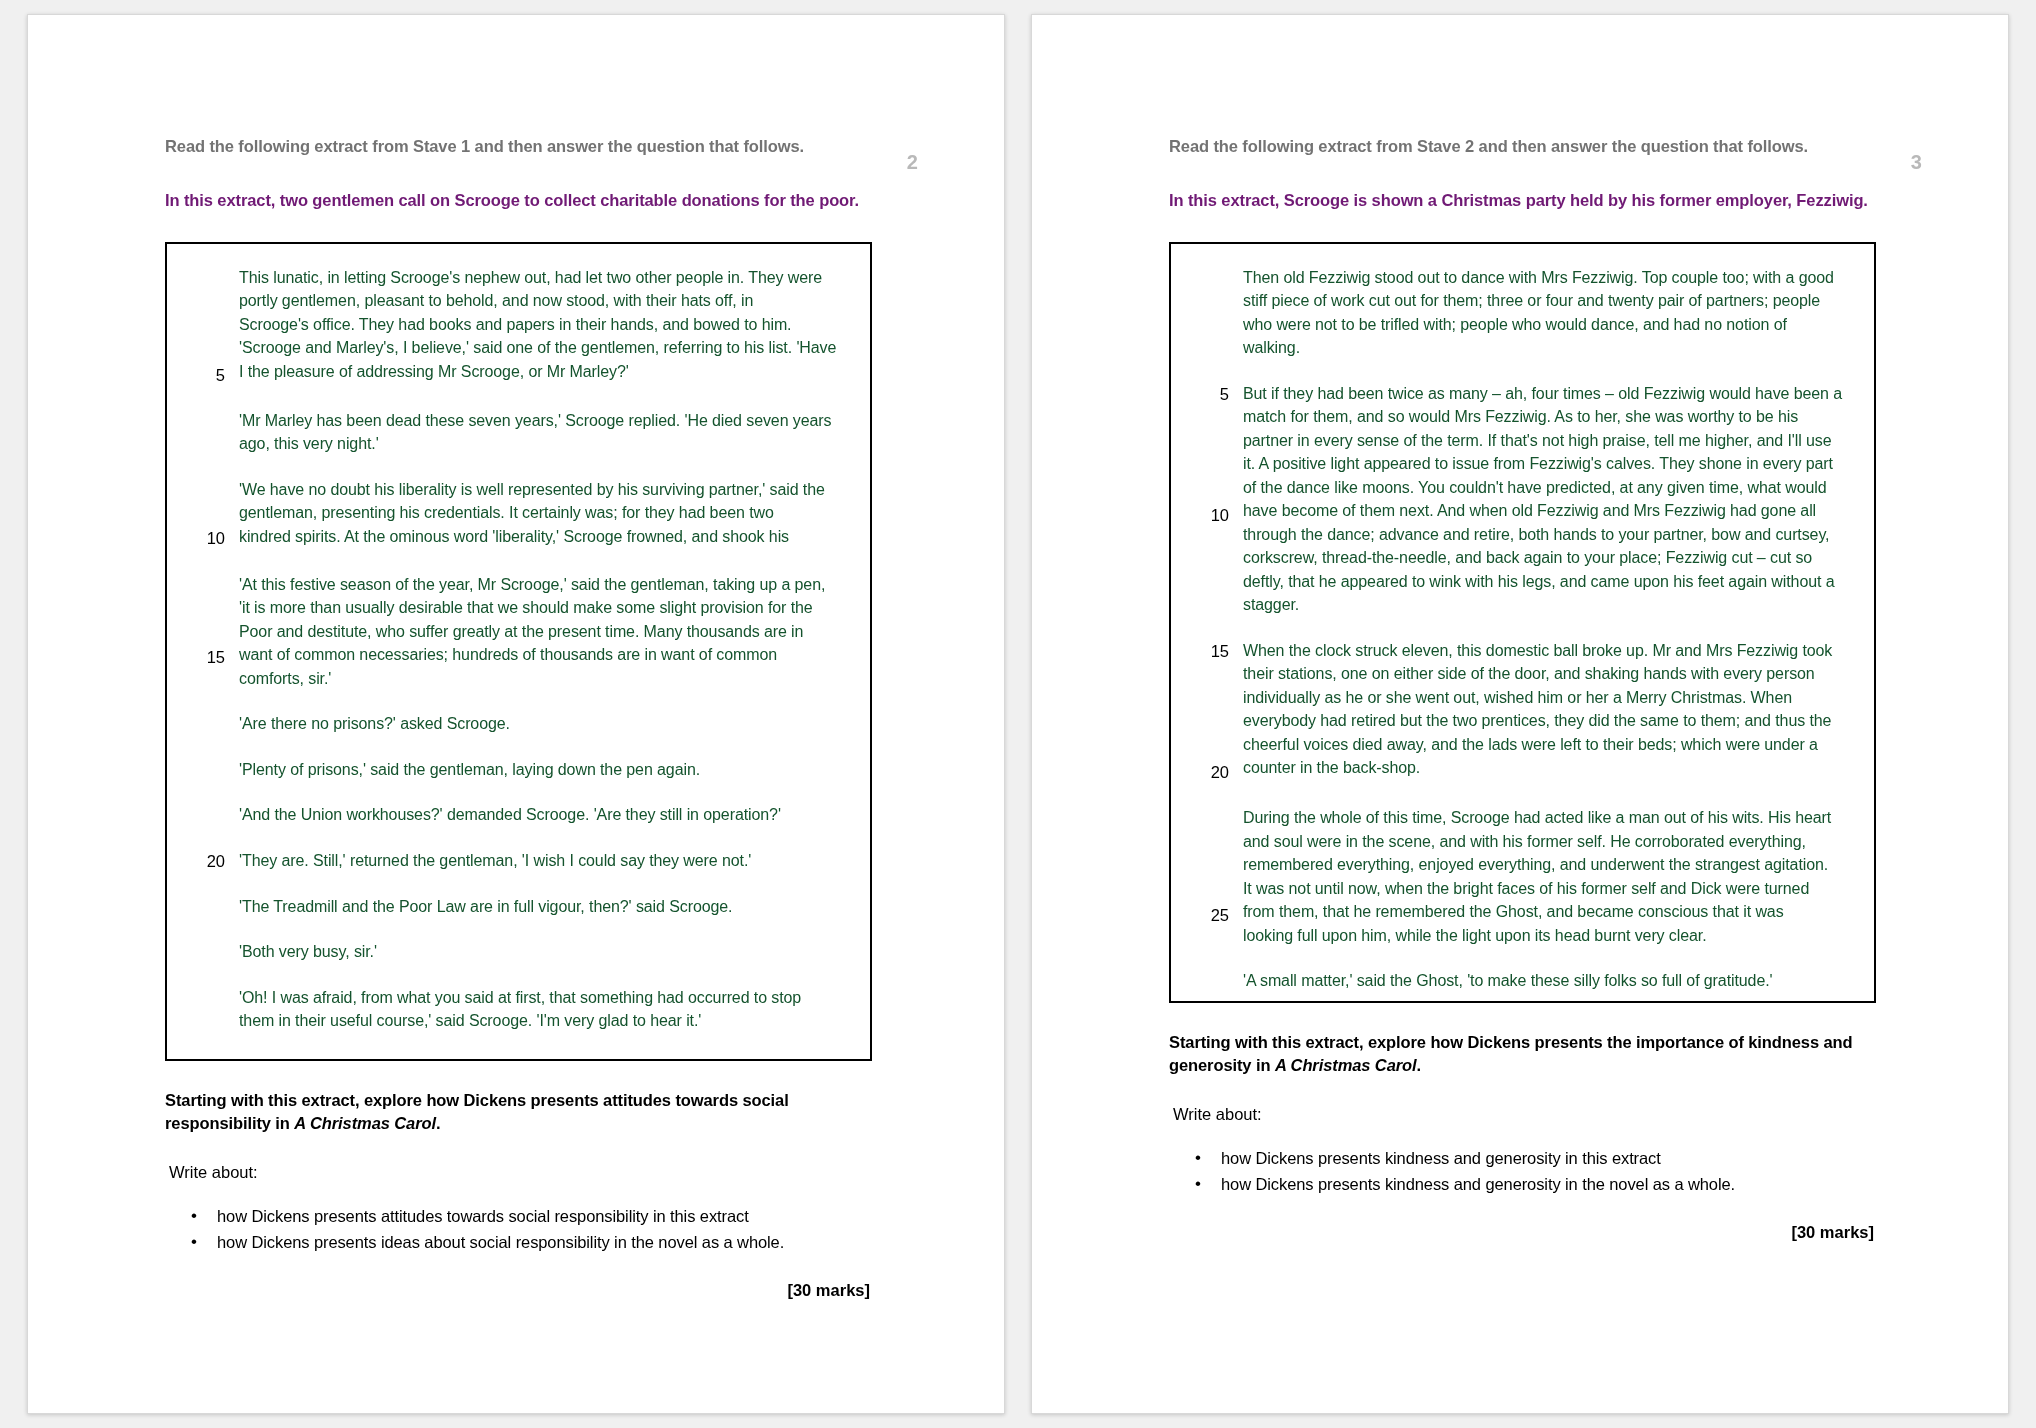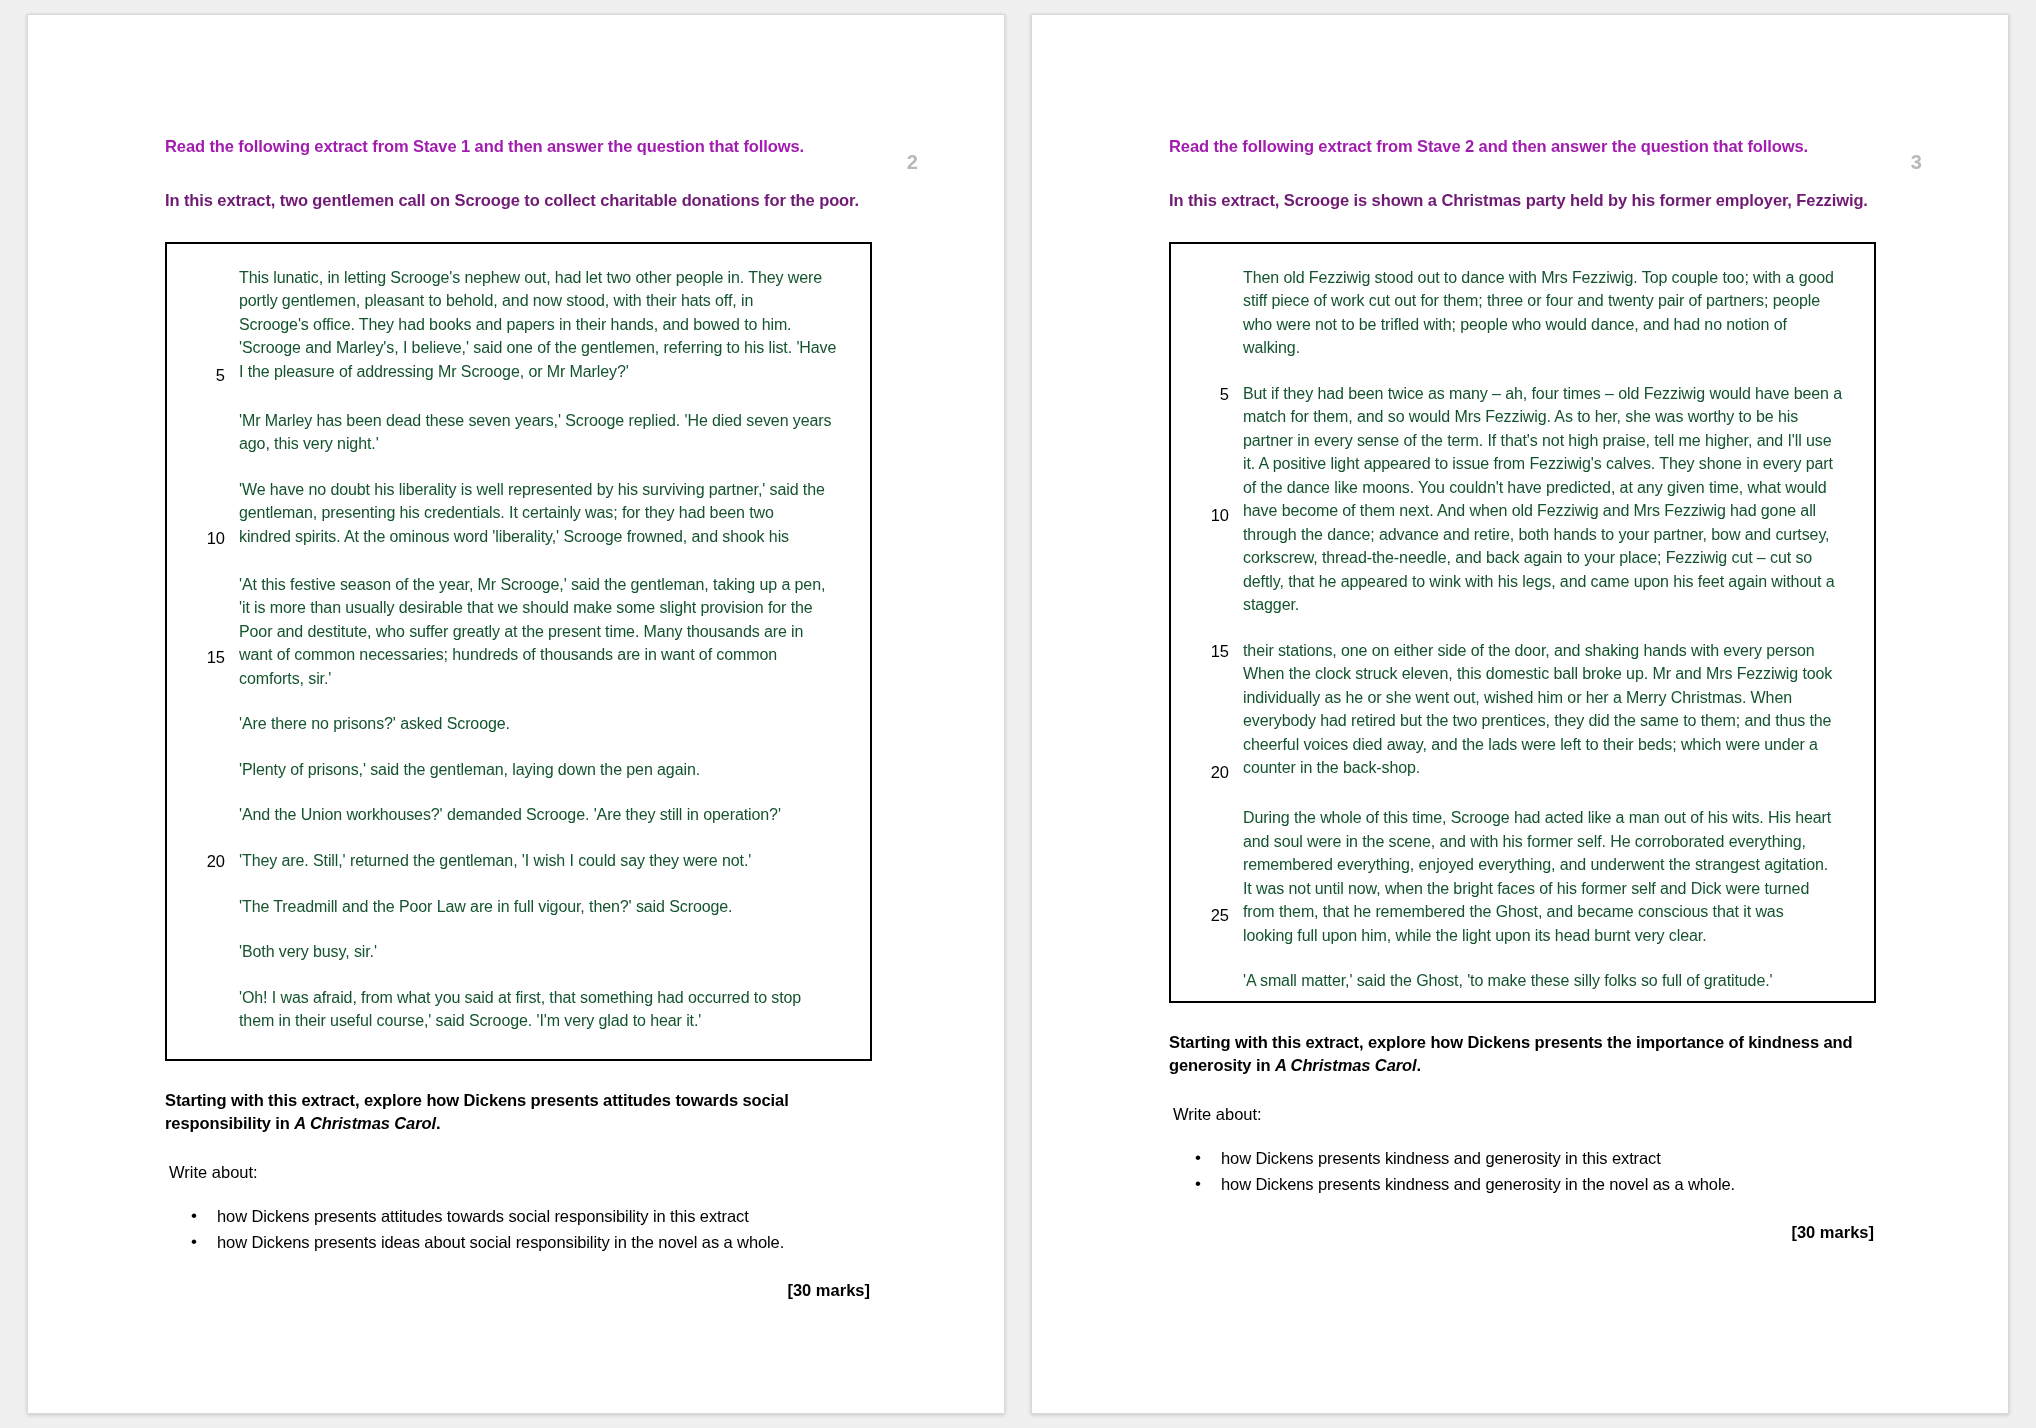--- a/index.html
+++ b/index.html
@@ -33,21 +33,21 @@
     top: 136px;
     right: 86px;
     font-size: 20px;
     font-weight: bold;
     color: #b9b9b9;
     letter-spacing: 0.2px;
   }
   .instruction {
     font-size: 16.5px;
     font-weight: bold;
-    color: #a21caf;
+    color: #737373;
     line-height: 1.35;
     margin: 0 0 32px 0;
     letter-spacing: -0.1px;
   }
   .context {
     font-size: 16.5px;
     font-weight: bold;
     color: #701a75;
     line-height: 1.35;
     margin: 0 0 30px 0;
@@ -274,22 +274,22 @@
           </div>
         </div>
         <div class="extract-para">
           <div class="gutter">15
 
 
 
 
 20</div>
           <div class="para-lines">
+            <span class="ln">When the clock struck eleven, this domestic ball broke up. Mr and Mrs Fezziwig took</span>
             <span class="ln">their stations, one on either side of the door, and shaking hands with every person</span>
-            <span class="ln">When the clock struck eleven, this domestic ball broke up. Mr and Mrs Fezziwig took</span>
             <span class="ln">individually as he or she went out, wished him or her a Merry Christmas. When</span>
             <span class="ln">everybody had retired but the two prentices, they did the same to them; and thus the</span>
             <span class="ln">cheerful voices died away, and the lads were left to their beds; which were under a</span>
             <span class="ln">counter in the back-shop.</span>
           </div>
         </div>
         <div class="extract-para">
           <div class="gutter">
 
 

